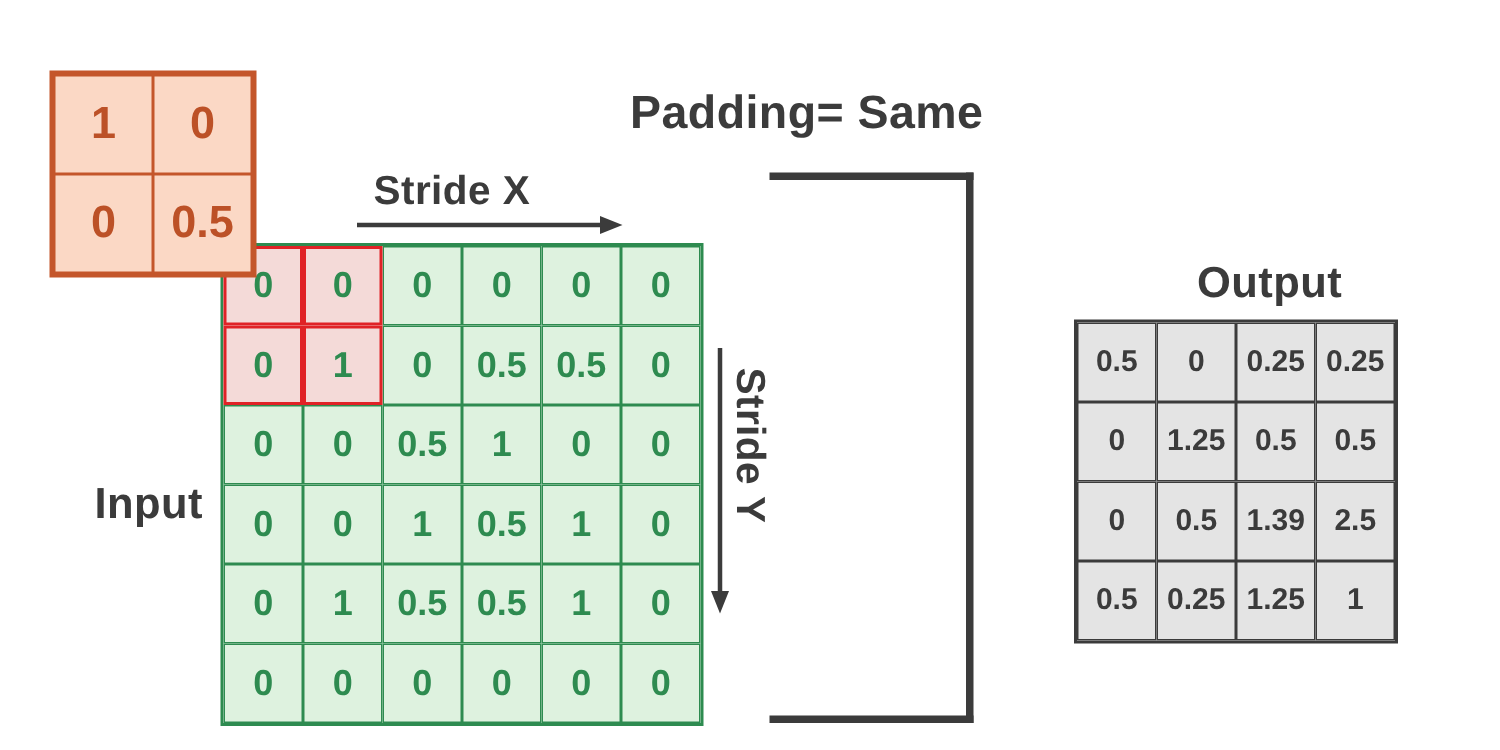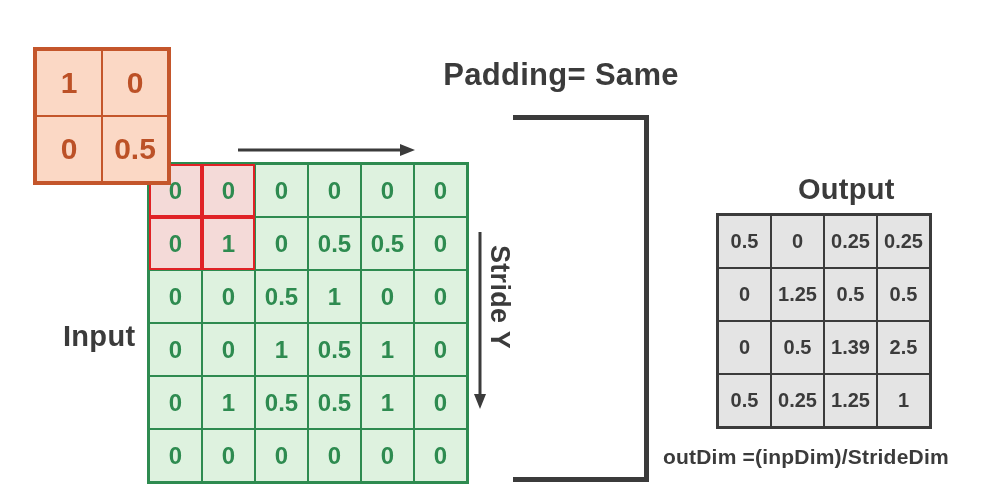--- a/index.html
+++ b/index.html
@@ -11,21 +11,21 @@
   *{box-sizing:border-box; margin:0; padding:0;}
   body{font-family:"Liberation Sans", sans-serif; background:#fff;}
   .canvas{position:relative; width:1000px; height:500px; background:var(--bg); overflow:hidden;}
 
   .label{position:absolute; font-weight:700; color:var(--dark); white-space:nowrap; letter-spacing:0.3px;}
   .rust{color:var(--rust-text);margin-top:44px;}
 
   #filter-label{left:54px; top:9px; font-size:29px;}
   #input-label{left:36px; top:320px; font-size:29px;margin-left:27px;}
   #stride-x-label{left:249px; top:112px; font-size:27px;}
-  #padding-label{left:420px; top:57px; width:282px; text-align:center; font-size:31px;}
+  #padding-label{left:420px; top:57px; width:282px; text-align:left; font-size:31px;}
   #output-label{left:798px; top:173px; font-size:29px;}
   #formula{left:663px; top:445px; font-size:21px; font-weight:600; letter-spacing:0.2px;}
 
   #stride-y-label{
     position:absolute; left:484px; top:245px; font-weight:700; color:var(--dark);
     font-size:27px; writing-mode:vertical-rl; text-orientation:mixed; letter-spacing:0.3px;
   }
 
   .grid{position:absolute; display:grid;}
   .cell{display:flex; align-items:center; justify-content:center; font-weight:700;}
@@ -113,20 +113,21 @@
       <div class="cell input-cell">1</div>
       <div class="cell input-cell">0</div>
       <div class="cell input-cell">0</div>
       <div class="cell input-cell">0</div>
       <div class="cell input-cell">0</div>
       <div class="cell input-cell">0</div>
       <div class="cell input-cell">0</div>
       <div class="cell input-cell">0</div>
     </div>
 
+  <div class="label" id="stride-x-label">Stride X</div>
 
   <svg class="arrow-svg" id="stride-x-arrow" width="180" height="18" viewBox="0 0 180 18">
     <line x1="2" y1="9" x2="164" y2="9" stroke="#3b3b3b" stroke-width="3"></line>
     <polygon points="164,3 179,9 164,15" fill="#3b3b3b"></polygon>
   </svg>
 
   <div id="stride-y-label">Stride Y</div>
 
   <svg class="arrow-svg" id="stride-y-arrow" width="18" height="180" viewBox="0 0 18 180">
     <line x1="9" y1="2" x2="9" y2="164" stroke="#3b3b3b" stroke-width="3"></line>
@@ -151,15 +152,14 @@
       <div class="cell output-cell">0</div>
       <div class="cell output-cell">0.5</div>
       <div class="cell output-cell">1.39</div>
       <div class="cell output-cell">2.5</div>
       <div class="cell output-cell">0.5</div>
       <div class="cell output-cell">0.25</div>
       <div class="cell output-cell">1.25</div>
       <div class="cell output-cell">1</div>
     </div>
 
-  <div class="label" id="formula">outDim =(inpDim)/StrideDim</div>
 
 </div>
 
 </body></html>

